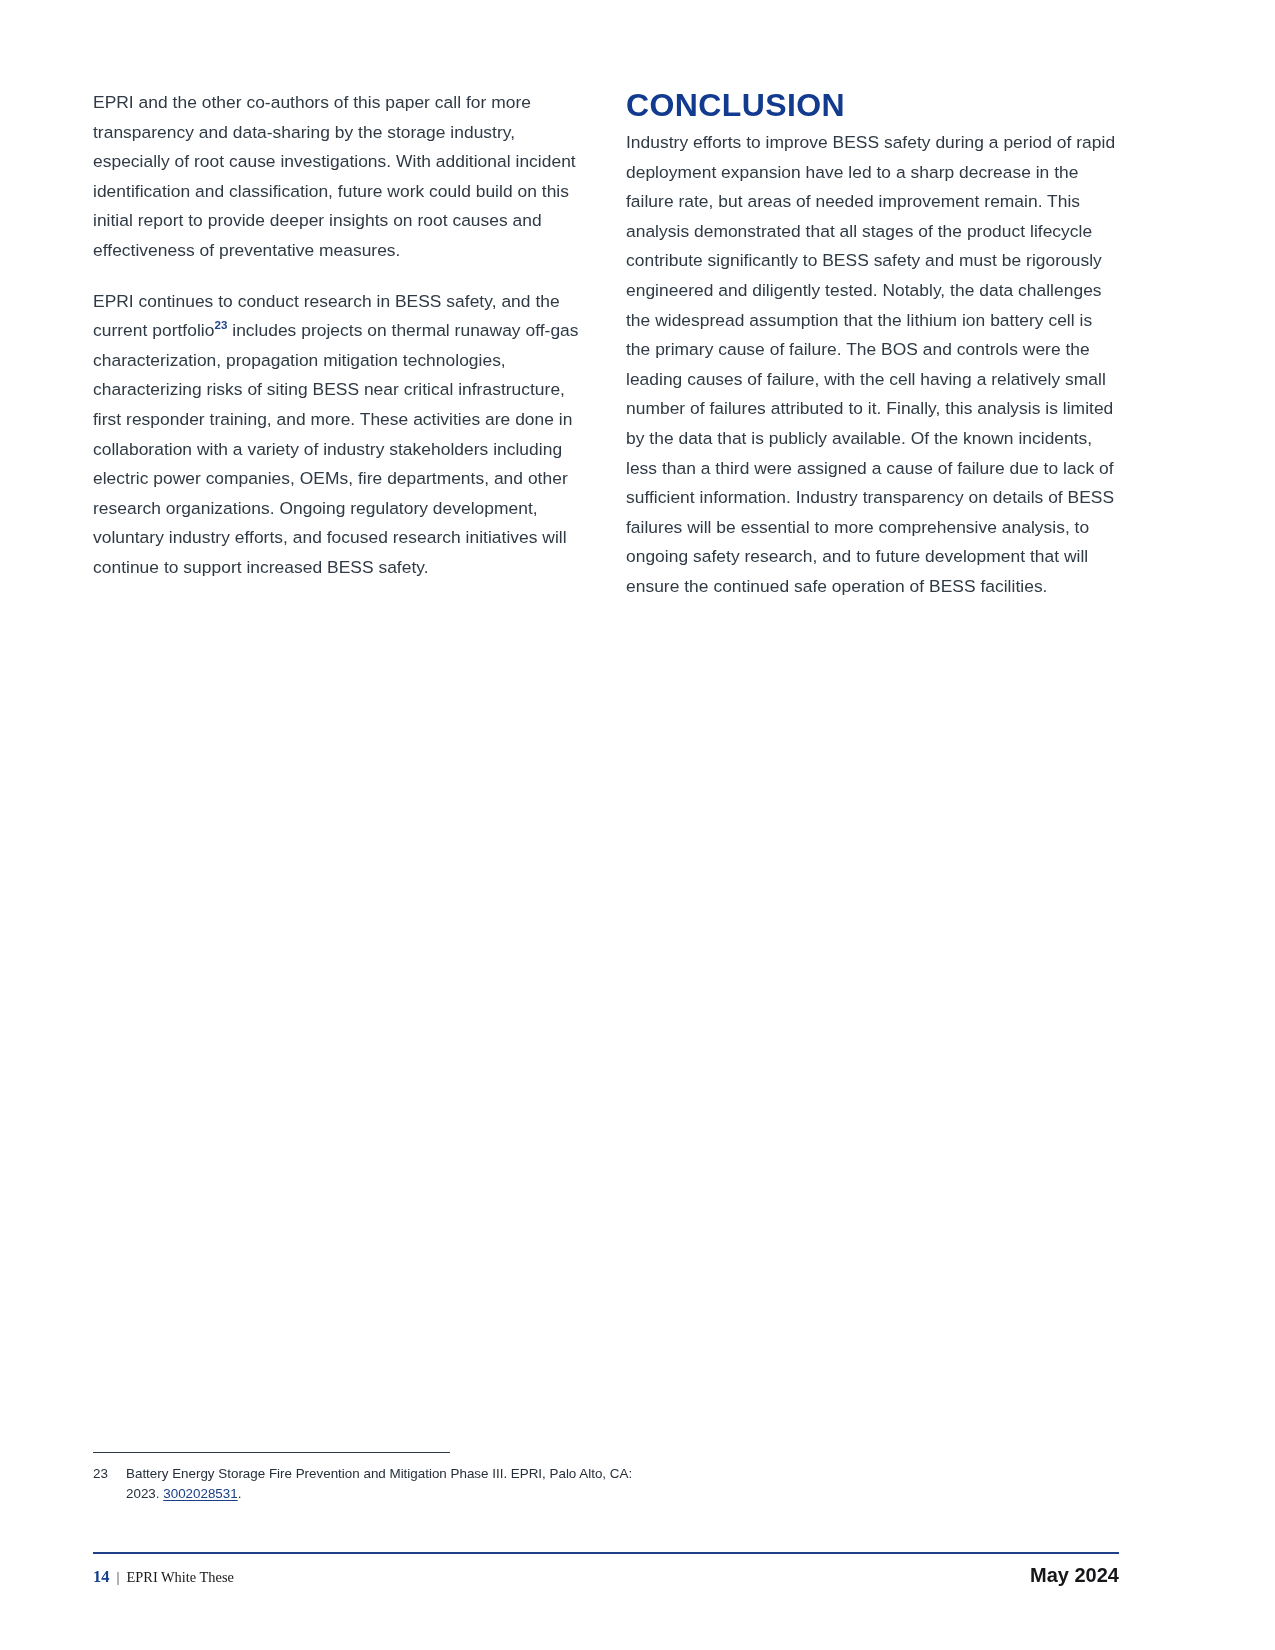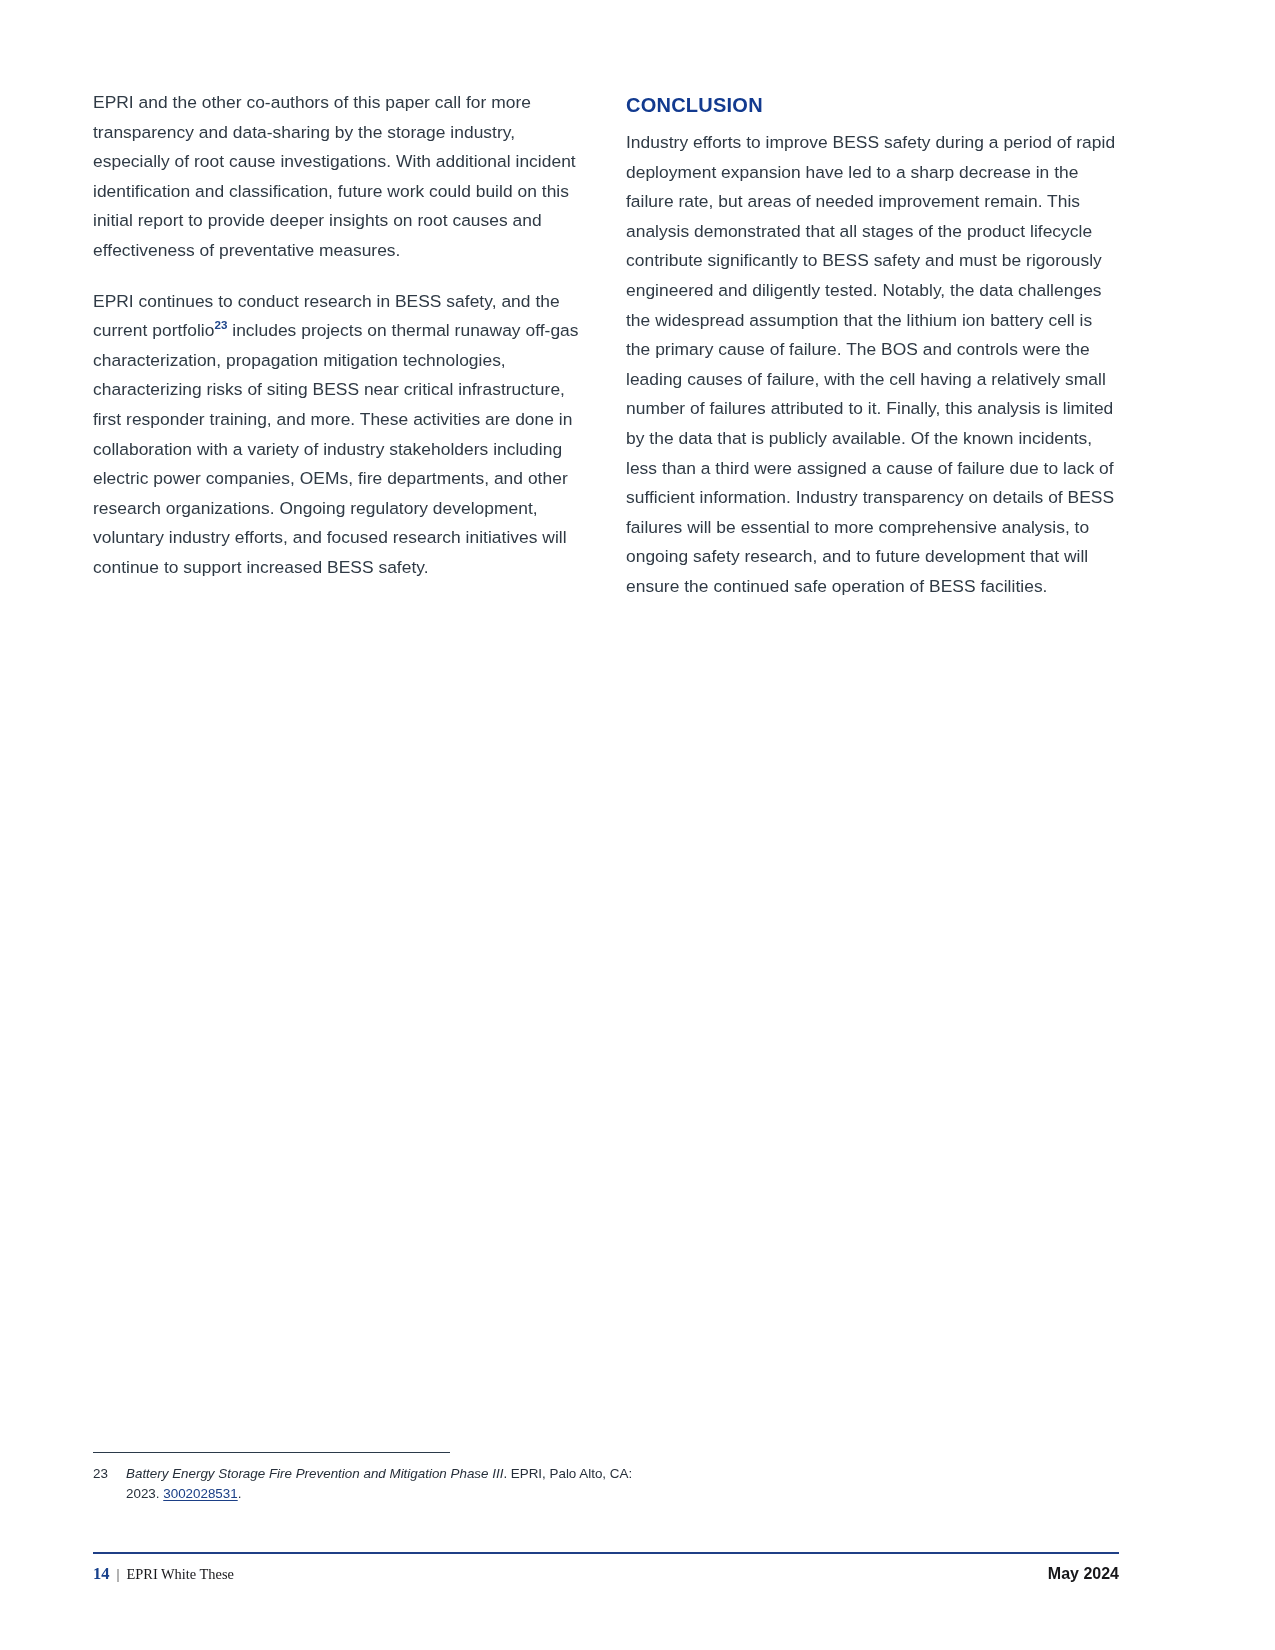--- a/index.html
+++ b/index.html
@@ -44,21 +44,21 @@
 
   .sup-ref {
     font-size: 11.6px;
     font-weight: bold;
     vertical-align: super;
     line-height: 0;
     color: #1d4489;
   }
 
   .section-heading {
-    font-size: 20px;
+    font-size: 32px;
     font-weight: bold;
     color: #123a8f;
     letter-spacing: 0.012em;
     margin: 0 0 6px 0;
     line-height: 34px;
     font-family: "Liberation Sans", "DejaVu Sans", sans-serif;
   }
 
   
   .footnote-block {
@@ -83,21 +83,20 @@
   .footnote-num {
     width: 33px;
     flex: 0 0 33px;
     font-size: 13.4px;
     color: #262f3a;
   }
   .footnote-text {
     flex: 1 1 auto;
   }
   .footnote-title {
-    font-style: italic;
   }
   .footnote-link {
     color: #1b3f86;
     text-decoration: underline;
     text-underline-offset: 2px;
   }
 
   
   .page-footer {
     position: absolute;
@@ -131,21 +130,21 @@
   }
   .footer-divider {
     color: #3a3a3a;
     font-size: 15px;
   }
   .footer-doc {
     font-size: 14.4px;
     color: #17171a;
   }
   .footer-date {
-    font-size: 16px;
+    font-size: 20px;
     font-weight: bold;
     color: #17171a;
   }
 </style>
 </head>
 <body>
 
 <div class="page">
 
   <div class="columns">

